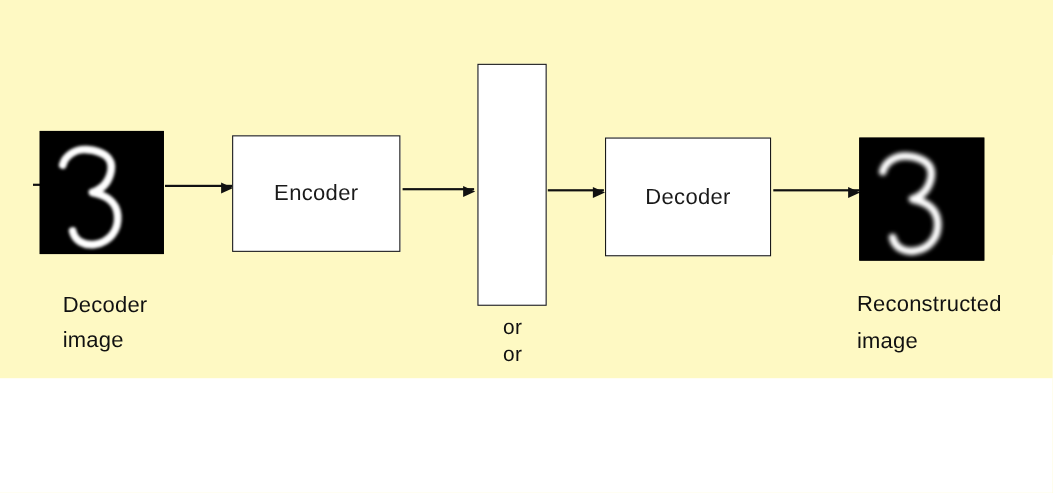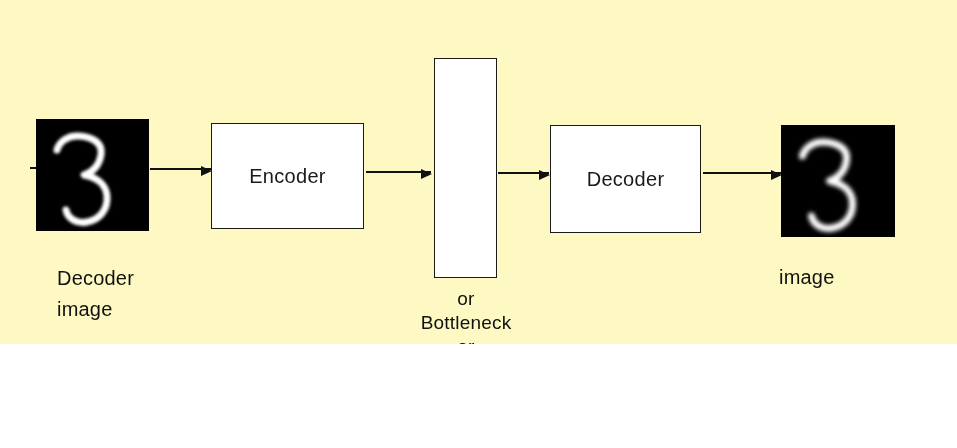--- a/index.html
+++ b/index.html
@@ -124,22 +124,22 @@
       <path d="M21,31 C23,23 32,16 43,17 C57,18 67,24 65,36 C63,47 57,53 48,56 C59,58 70,64 71,77 C72,91 63,101 51,103 C41,105 32,100 30,91" fill="none" stroke="#ffffff" stroke-width="7" stroke-linecap="round" stroke-linejoin="round" filter="url(#blurB)"></path>
     </svg>
   </div>
 
   <div class="caption" style="left:57px; top:263px;">
     <div>Decoder</div>
     <div>image</div>
   </div>
 
   <div class="caption" style="left:779px; top:261px; line-height:33px;">
+    <div>Reconstructed</div>
     <div>image</div>
   </div>
 
   <div class="code-caption">
     <div>or</div>
-    <div>Bottleneck</div>
     <div>or</div>
   </div>
 
 </div>
 
 </body></html>

